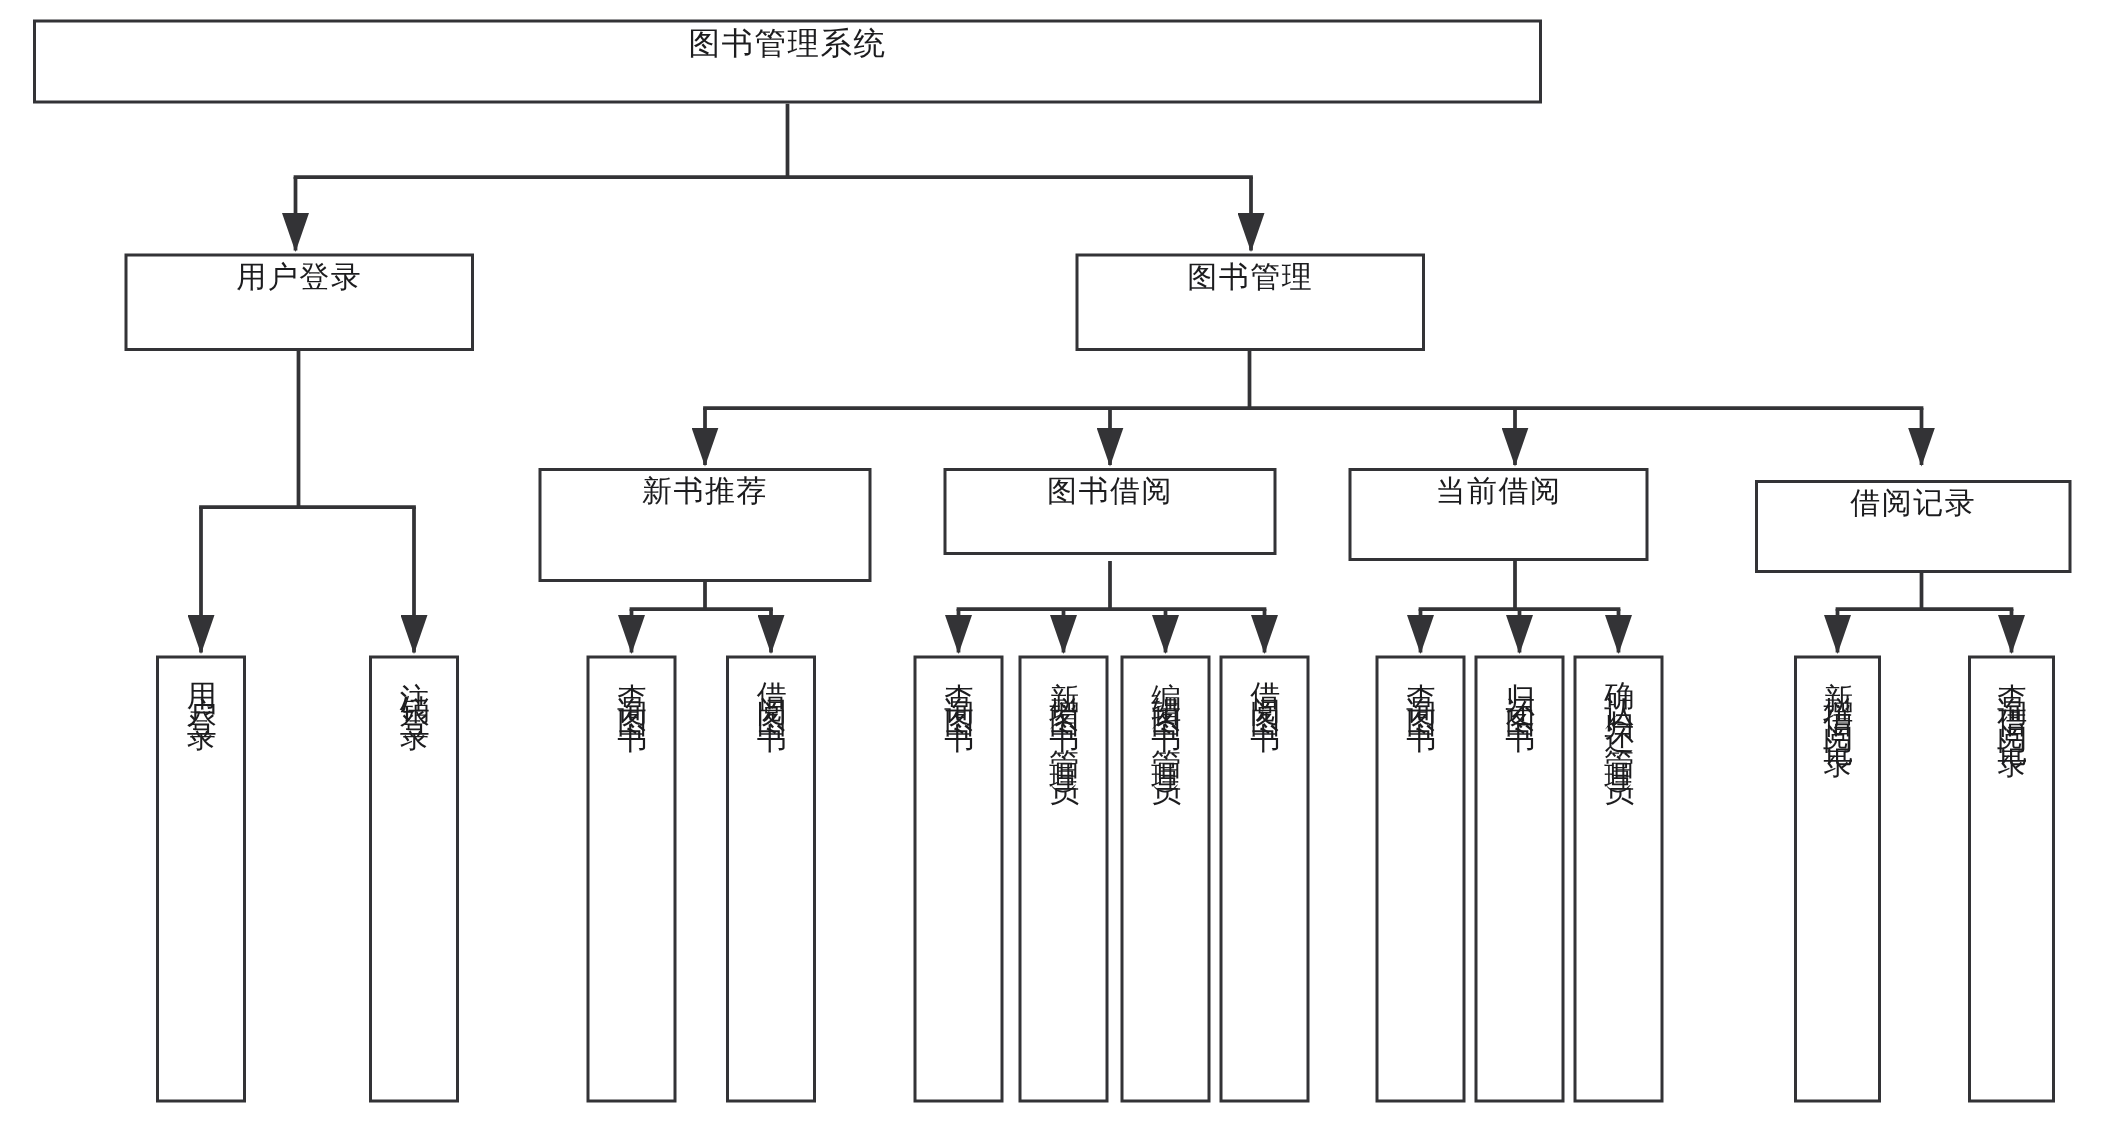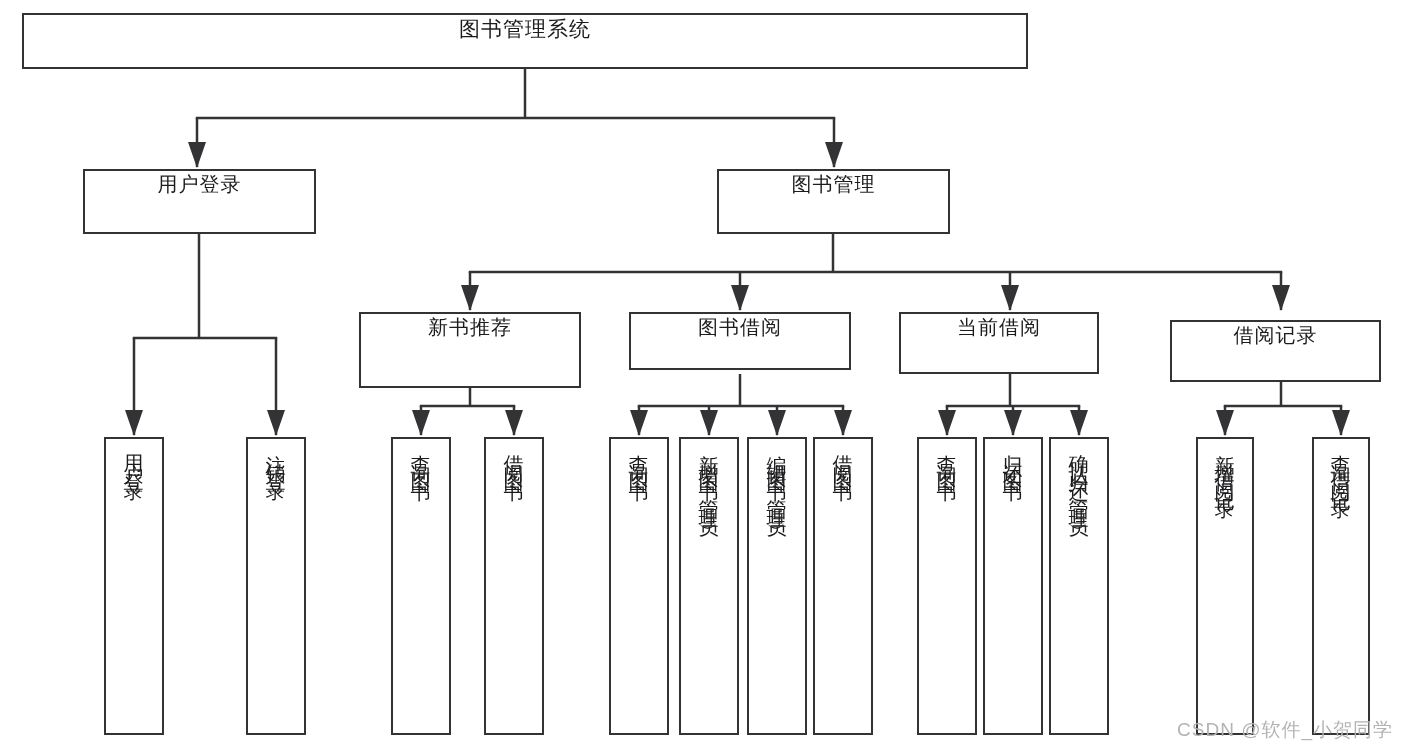--- a/index.html
+++ b/index.html
@@ -226,15 +226,14 @@
   </div>
 
   <div class="node leaf" id="l-addrecord">
     <span class="vtext">新增借阅记录</span>
   </div>
 
   <div class="node leaf" id="l-queryrecord">
     <span class="vtext">查询借阅记录</span>
   </div>
 
-  <div id="watermark">CSDN @软件_小贺同学</div>
 
 </div>
 
 </body></html>

